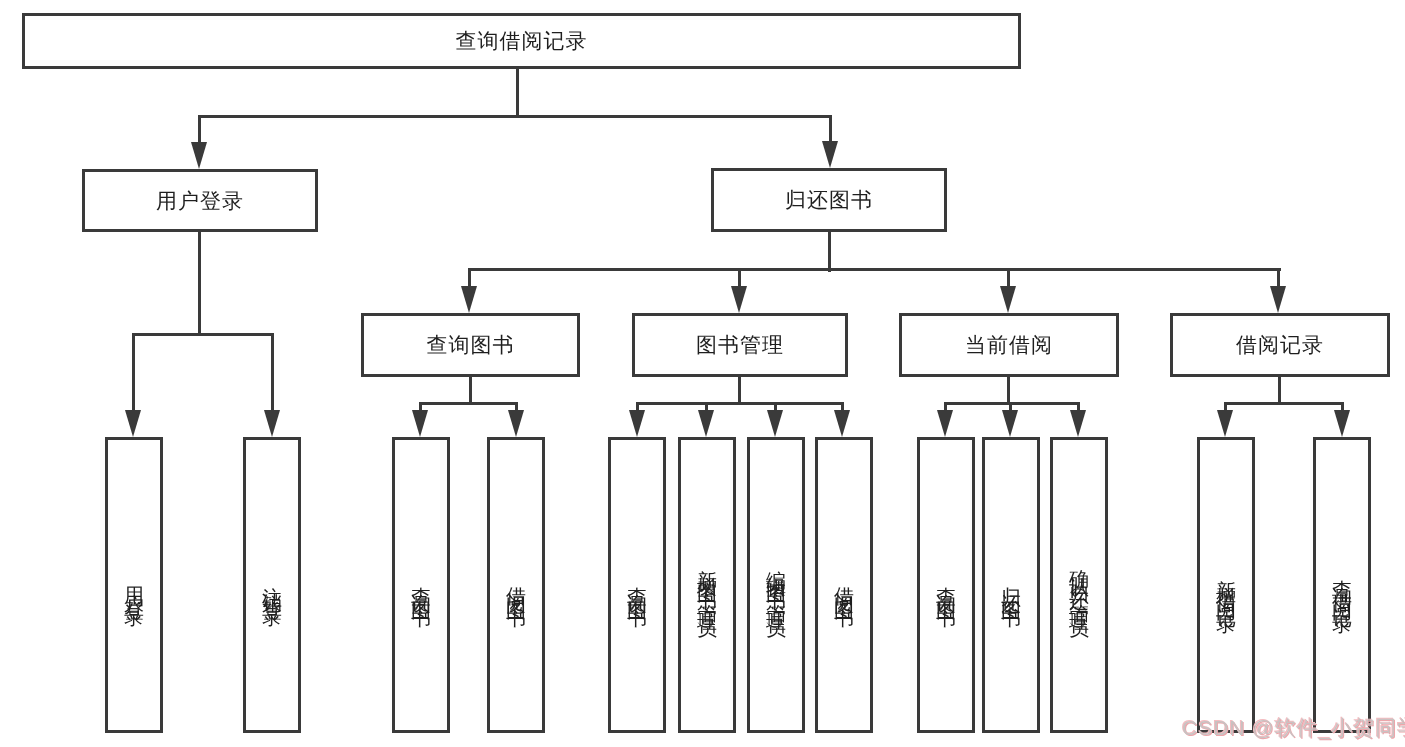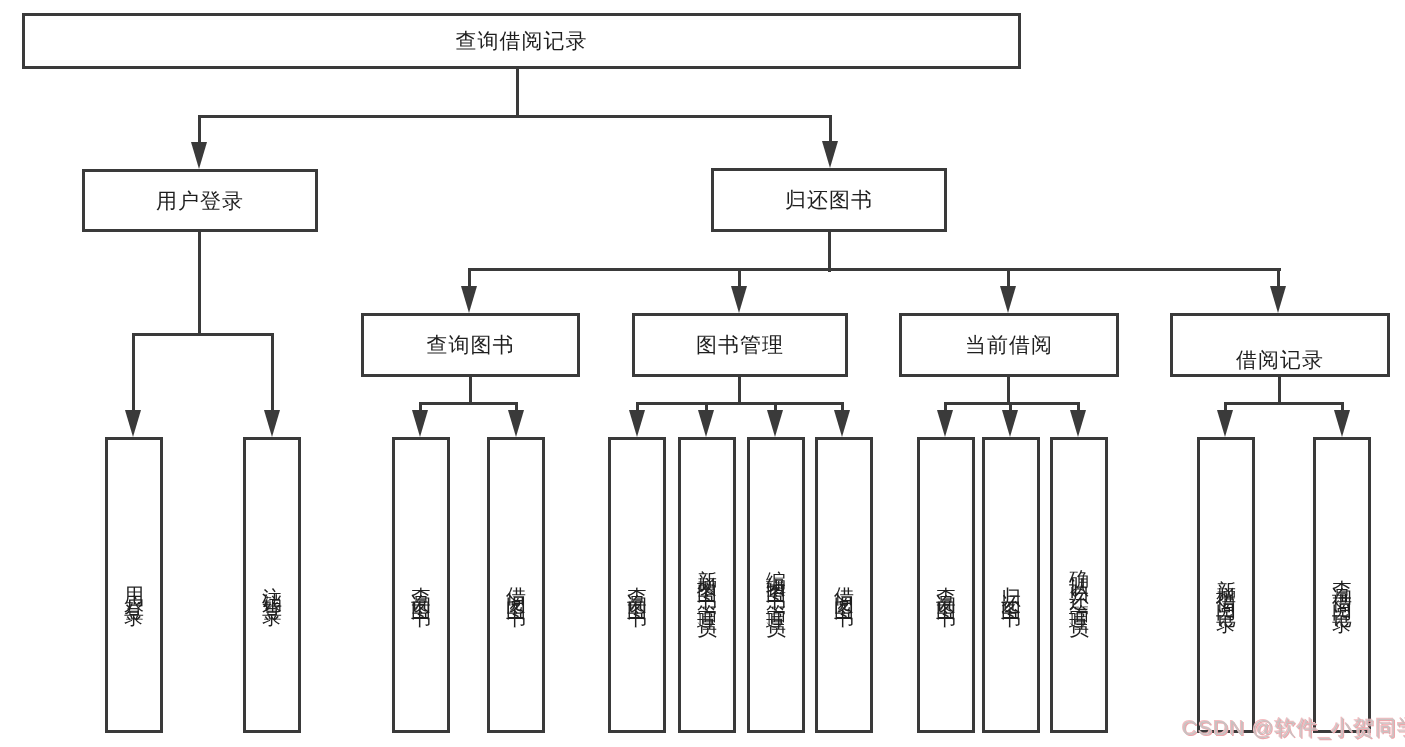--- a/index.html
+++ b/index.html
@@ -78,21 +78,21 @@
 
   <div class="box" style="left:361px;top:313px;width:219px;height:64px;">
     <span>查询图书</span>
   </div>
   <div class="box" style="left:632px;top:313px;width:216px;height:64px;">
     <span>图书管理</span>
   </div>
   <div class="box" style="left:899px;top:313px;width:220px;height:64px;">
     <span>当前借阅</span>
   </div>
-  <div class="box" style="left:1170px;top:313px;width:220px;height:64px;align-items:flex-end;">
+  <div class="box" style="left:1170px;top:313px;width:220px;height:64px;">
     <span>借阅记录</span>
   </div>
 
   <div class="vline" style="left:469px;top:377px;height:28px;"></div>
   <div class="hline" style="left:419px;top:402px;width:99px;"></div>
   <div class="vline" style="left:419px;top:402px;height:12px;"></div>
   <div class="arrow" style="left:412px;top:410px;"></div>
   <div class="vline" style="left:515px;top:402px;height:12px;"></div>
   <div class="arrow" style="left:508px;top:410px;"></div>
 

